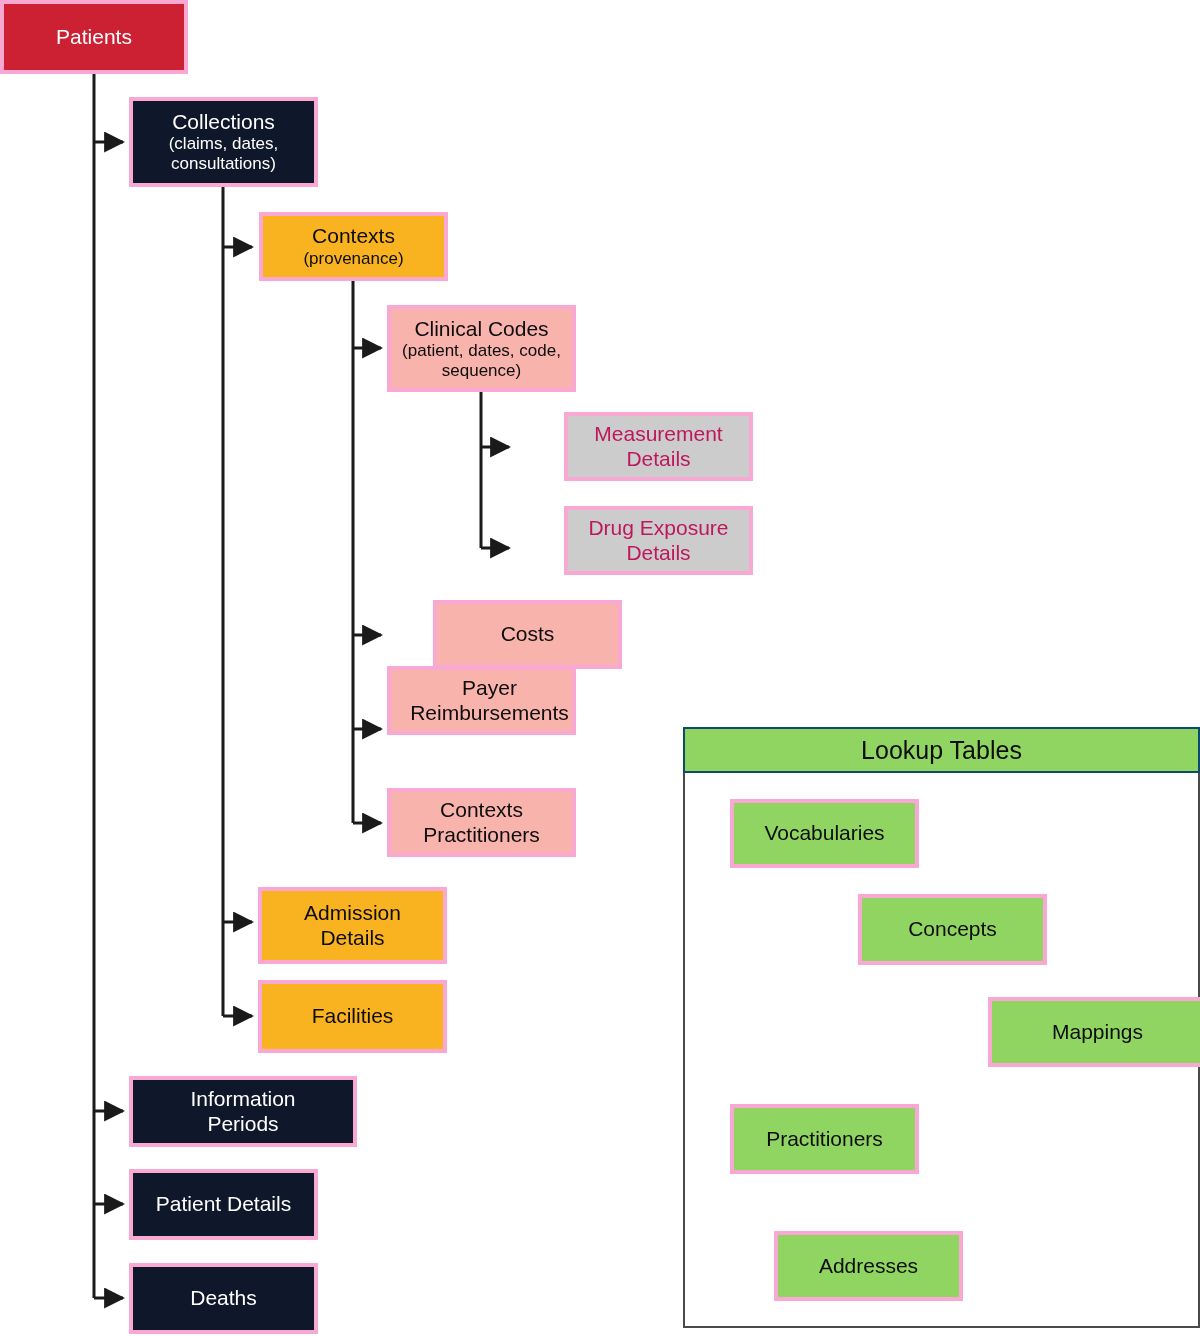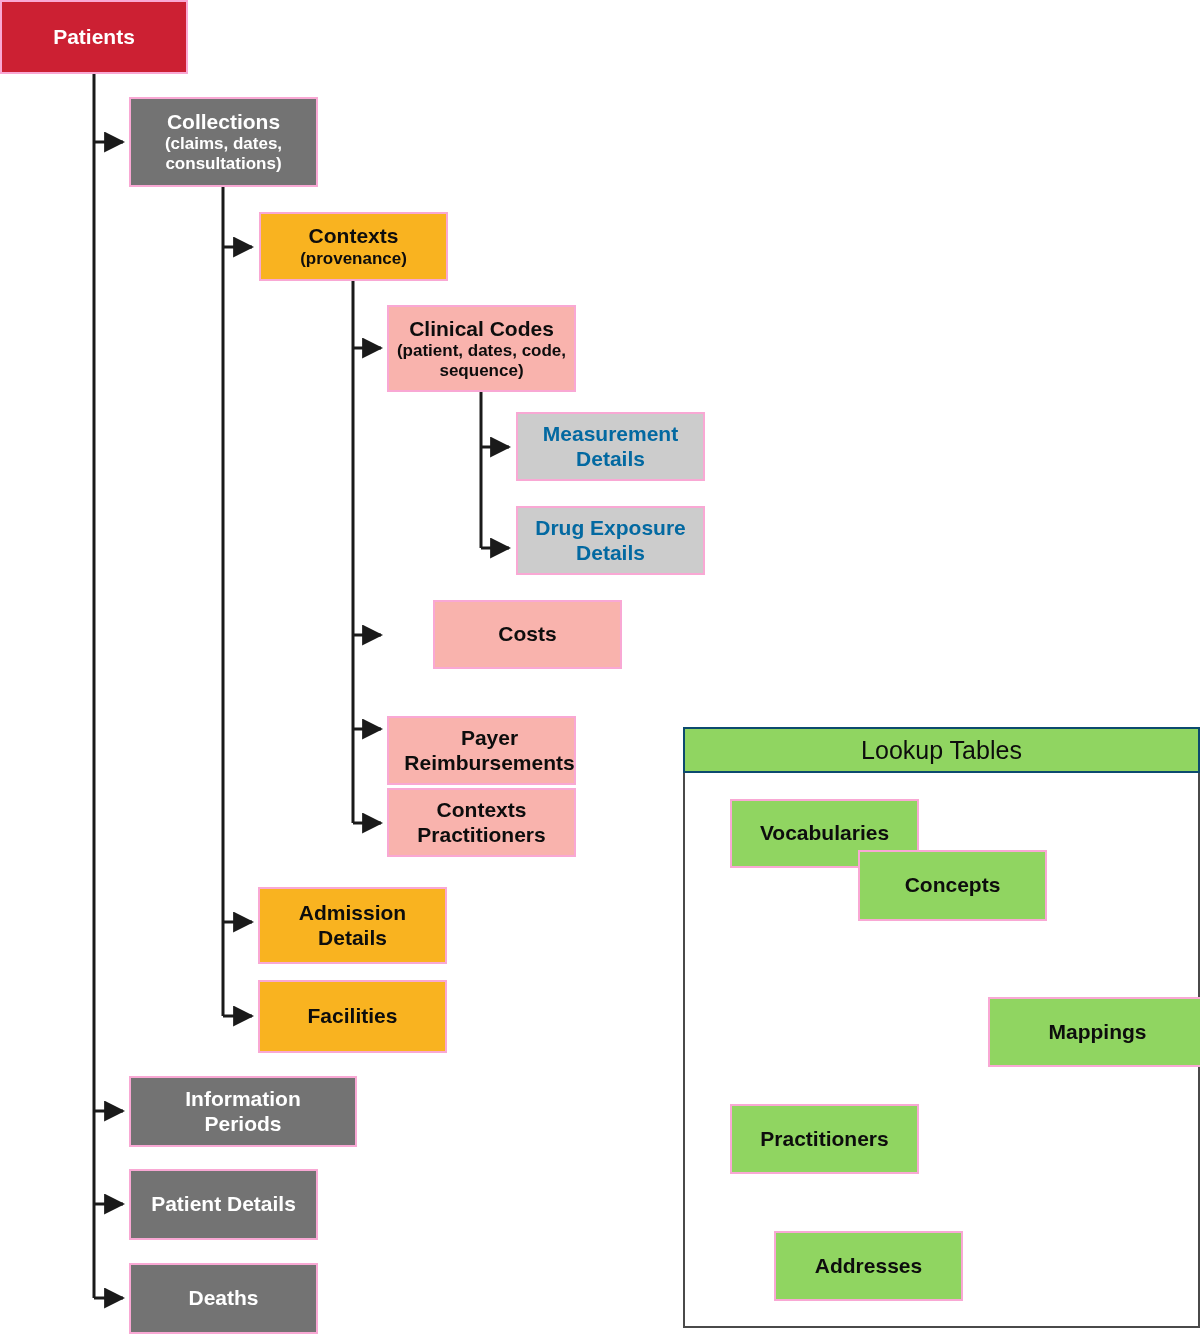--- a/index.html
+++ b/index.html
@@ -22,45 +22,44 @@
     position: absolute;
     left: 0;
     top: 0;
     width: 1200px;
     height: 1336px;
     pointer-events: none;
   }
   .node {
     position: absolute;
     box-sizing: border-box;
-    border: 2px solid #f9a8d4;
+    border: 4px solid #f9a8d4;
     display: flex;
     flex-direction: column;
     align-items: center;
     justify-content: center;
     text-align: center;
     line-height: 1.16;
     padding: 2px 4px;
-    font-weight: bold;
   }
   .node .title {
     font-size: 21px;
     white-space: nowrap;
   }
   .node .sub {
     font-size: 17px;
   }
   .node.two-line .title {
     font-size: 21px;
   }
   .c-red   { background: #cc2033; color: #ffffff; }
-  .c-blue  { background: #737373; color: #ffffff; }
+  .c-blue  { background: #0f172a; color: #ffffff; }
   .c-orange{ background: #f9b320; color: #0d0d0d; }
   .c-pink  { background: #f9b3ad; color: #0d0d0d; }
-  .c-gray  { background: #cccccc; color: #0369a1; }
+  .c-gray  { background: #cccccc; color: #be185d; margin-left: 48px; }
   .c-green { background: #90d561; color: #0d0d0d; }
 
   .panel {
     position: absolute;
     box-sizing: border-box;
     border: 2px solid #4a4a4a;
     background: #ffffff;
   }
   .panel-header {
     position: absolute;
@@ -139,21 +138,21 @@
 
   <div class="node c-gray two-line" style="left:516px; top:506px; width:189px; height:69px;">
     <span class="title">Drug Exposure</span>
     <span class="title">Details</span>
   </div>
 
   <div class="node c-pink" style="left:387px; top:600px; width:189px; height:69px;margin-left:46px;">
     <span class="title">Costs</span>
   </div>
 
-  <div class="node c-pink two-line" style="left:387px; top:716px; width:189px; height:69px;padding-left:20px;">
+  <div class="node c-pink two-line" style="left:387px; top:666px; width:189px; height:69px;padding-left:20px;">
     <span class="title">Payer</span>
     <span class="title">Reimbursements</span>
   </div>
 
   <div class="node c-pink two-line" style="left:387px; top:788px; width:189px; height:69px;">
     <span class="title">Contexts</span>
     <span class="title">Practitioners</span>
   </div>
 
   <div class="node c-orange two-line" style="left:258px; top:887px; width:189px; height:77px;">
@@ -181,21 +180,21 @@
   <div class="panel" style="left:683px; top:770px; width:517px; height:558px;"></div>
 
   <div class="panel-header" style="left:683px; top:727px; width:517px; height:46px;">
     <span>Lookup Tables</span>
   </div>
 
   <div class="node c-green" style="left:730px; top:799px; width:189px; height:69px;">
     <span class="title">Vocabularies</span>
   </div>
 
-  <div class="node c-green" style="left:858px; top:850px; width:189px; height:71px;">
+  <div class="node c-green" style="left:858px; top:894px; width:189px; height:71px;">
     <span class="title">Concepts</span>
   </div>
 
   <div class="node c-green" style="left:988px; top:997px; width:219px; height:70px;">
     <span class="title">Mappings</span>
   </div>
 
   <div class="node c-green" style="left:730px; top:1104px; width:189px; height:70px;">
     <span class="title">Practitioners</span>
   </div>

